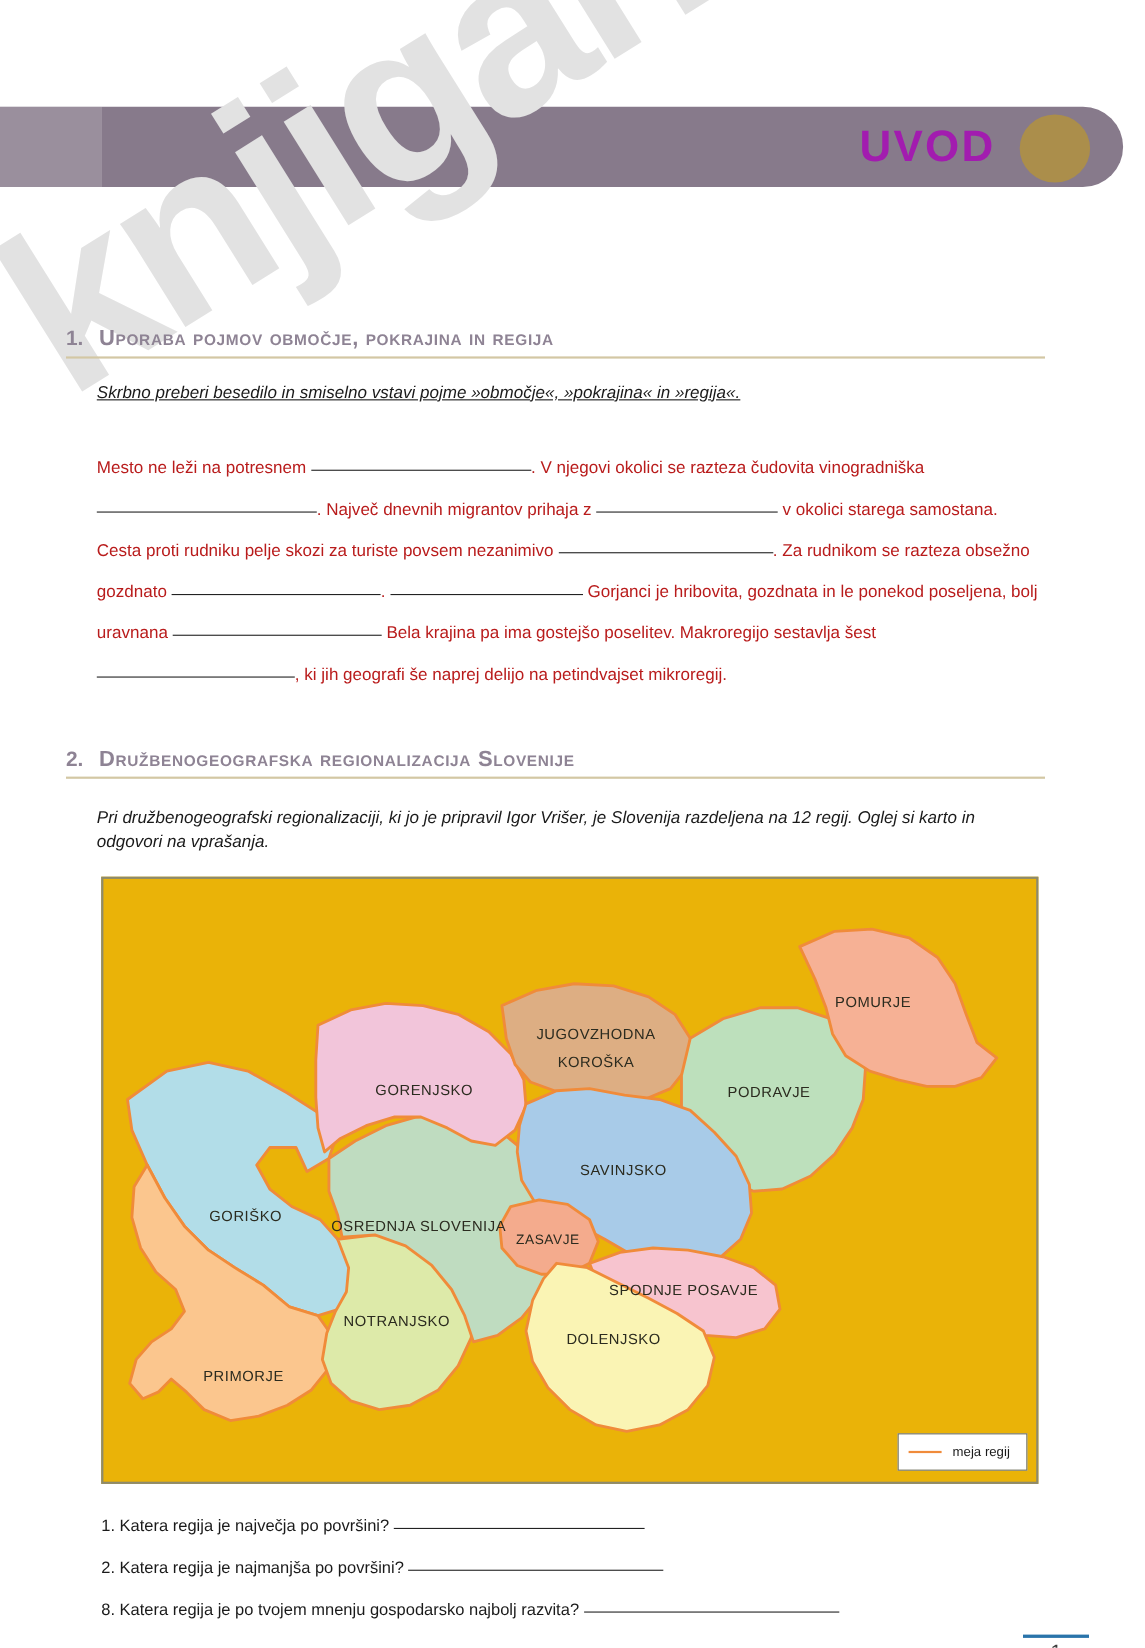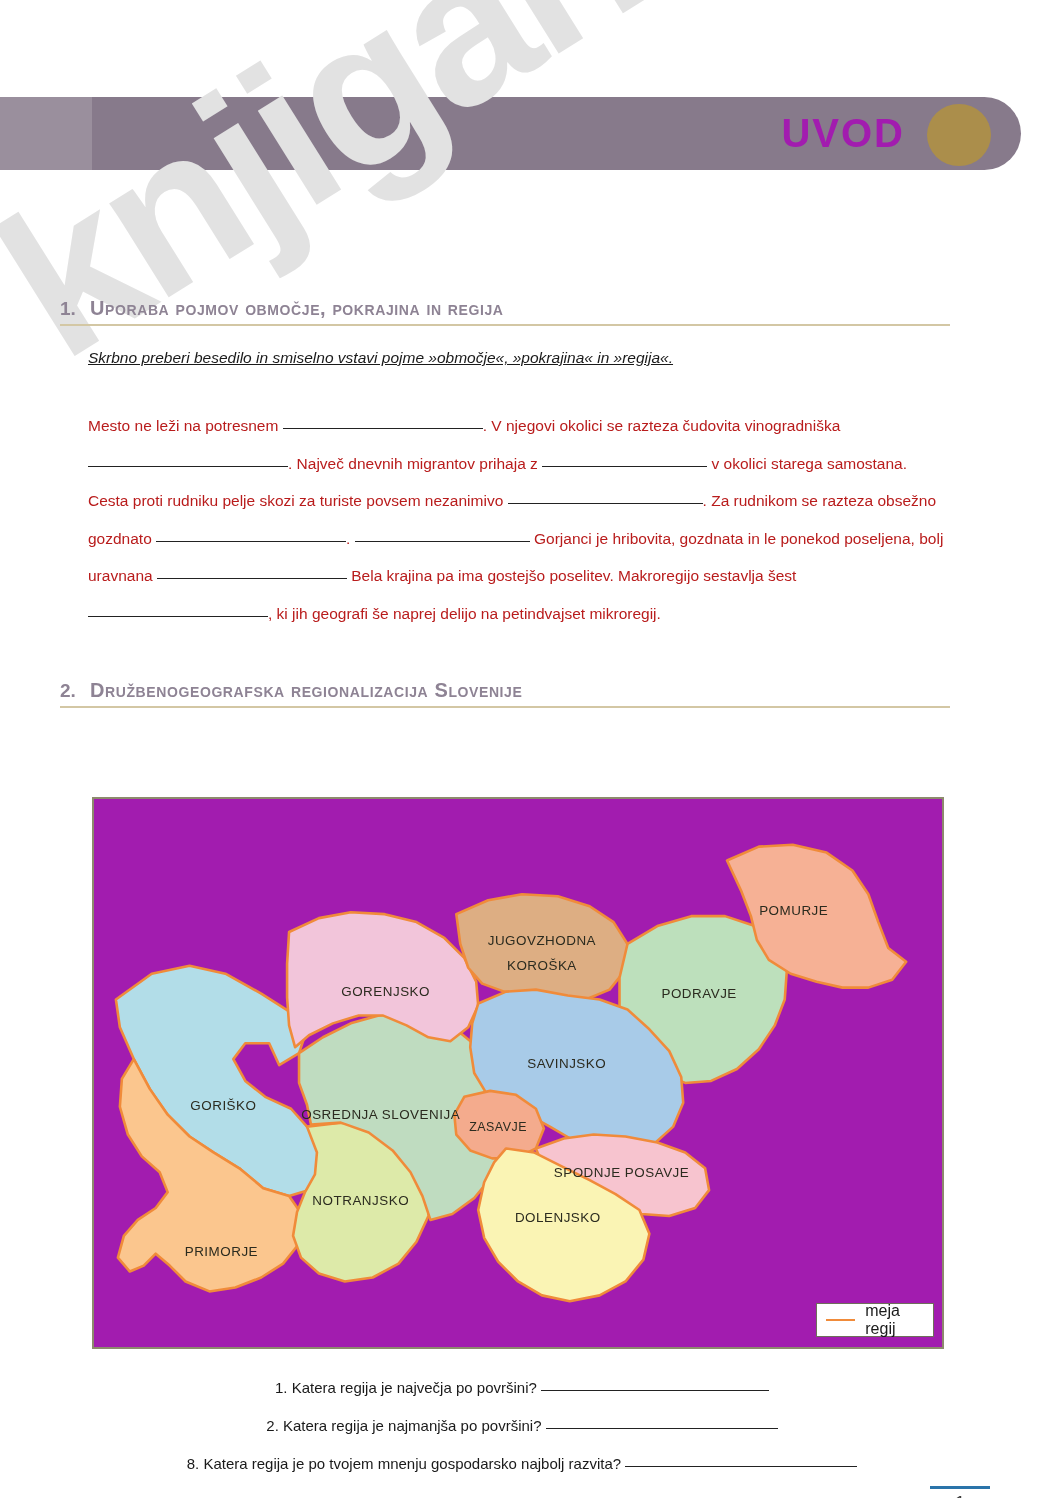--- a/index.html
+++ b/index.html
@@ -94,21 +94,21 @@
     display:inline-block;
     border-bottom:1.4px solid #222;
     vertical-align:2px;
   }
 
   
   #map-wrap{
     position:absolute;left:92px;top:752px;
     width:852px;height:552px;
     border:2px solid #8d8a6d;
-    background:#a21caf;
+    background:#eab308;
     box-sizing:border-box;
     overflow:hidden;
   }
   #map-svg{display:block;width:100%;height:100%;}
   .rlabel{
     font-family:"Liberation Sans", sans-serif;
     font-size:13.5px;
     fill:#2b2b1f;
     text-anchor:middle;
     letter-spacing:0.5px;
@@ -120,26 +120,26 @@
     width:118px;height:34px;
     background:#ffffff;
     border:1px solid #6e6e5a;
     display:flex;align-items:center;
     box-sizing:border-box;
   }
   #legend-line{
     width:30px;height:0;border-top:2px solid #f08b3a;
     margin-left:9px;margin-right:10px;
   }
-  #legend-text{font-size:16px;color:#1a1a1a;}
+  #legend-text{font-size:12px;color:#1a1a1a;text-align:center;}
 
   
   .question{
     position:absolute;left:92px;width:860px;
-    font-size:15px;color:#1a1a1a;text-align:center;
+    font-size:15px;color:#1a1a1a;
   }
 
   
   #footer-rule{
     position:absolute;left:930px;top:1441px;width:60px;height:3px;
     background:#2a74aa;
   }
   #page-no{
     position:absolute;left:930px;top:1447px;width:60px;
     text-align:center;font-size:19px;color:#3b3b3b;
@@ -168,20 +168,21 @@
 
   <div class="body-text" style="top:362px;">
     <span>Mesto ne leži na potresnem </span><span class="blank" style="width:200px"></span><span>. V njegovi okolici se razteza čudovita vinogradniška </span><span class="blank" style="width:200px"></span><span>. Največ dnevnih migrantov prihaja z </span><span class="blank" style="width:165px"></span><span> v okolici starega samostana. Cesta proti rudniku pelje skozi za turiste povsem nezanimivo </span><span class="blank" style="width:195px"></span><span>. Za rudnikom se razteza obsežno gozdnato </span><span class="blank" style="width:190px"></span><span>. </span><span class="blank" style="width:175px"></span><span> Gorjanci je hribovita, gozdnata in le ponekod poseljena, bolj uravnana </span><span class="blank" style="width:190px"></span><span> Bela krajina pa ima gostejšo poselitev. Makroregijo sestavlja šest </span><span class="blank" style="width:180px"></span><span>, ki jih geografi še naprej delijo na petindvajset mikroregij.</span>
   </div>
 
   <div class="section-head" style="top:634px;">
     <span class="sh-num">2.</span><span class="sh-text">Družbenogeografska regionalizacija Slovenije</span>
     <div class="sh-rule"></div>
   </div>
 
+  <div class="instruction" style="top:688px;">Pri družbenogeografski regionalizaciji, ki jo je pripravil Igor Vrišer, je Slovenija razdeljena na 12 regij. Oglej si karto in odgovori na vprašanja.</div>
 
   <div id="map-wrap">
     <svg id="map-svg" viewBox="0 0 852 552" preserveAspectRatio="none">
       <g id="map-shapes" stroke="#f08b3a" stroke-width="2.6" stroke-linejoin="round">
 
         <path fill="#b2dde8" d="M22 202 L58 176 L96 168 L132 176 L168 196 L196 214 L214 232 L206 256 L186 268 L176 246 L152 246 L140 262 L152 284 L172 300 L198 312 L214 330 L230 348 L240 372 L222 392 L196 400 L170 392 L146 372 L120 356 L96 340 L74 318 L56 292 L40 262 L26 230 Z"></path>
 
         <path fill="#fbc68e" d="M40 262 L56 292 L74 318 L96 340 L120 356 L146 372 L170 392 L196 400 L210 420 L206 448 L190 468 L168 482 L142 492 L116 496 L92 486 L76 470 L62 458 L50 470 L36 476 L24 462 L30 440 L44 424 L62 412 L74 396 L66 376 L48 360 L34 338 L26 310 L28 282 Z"></path>
 
         <path fill="#ddeaa9" d="M214 330 L248 326 L282 330 L310 344 L330 366 L338 392 L336 420 L324 446 L306 468 L280 482 L252 486 L226 478 L208 462 L200 440 L204 416 L212 396 L222 378 L224 356 Z"></path>

